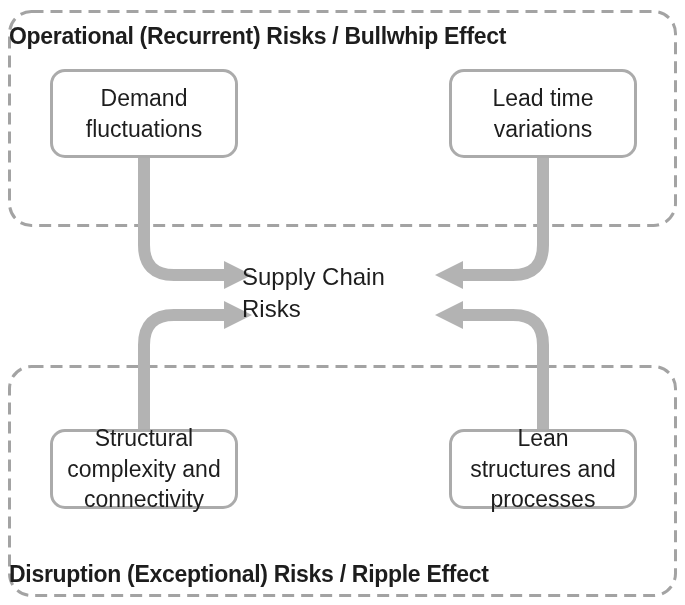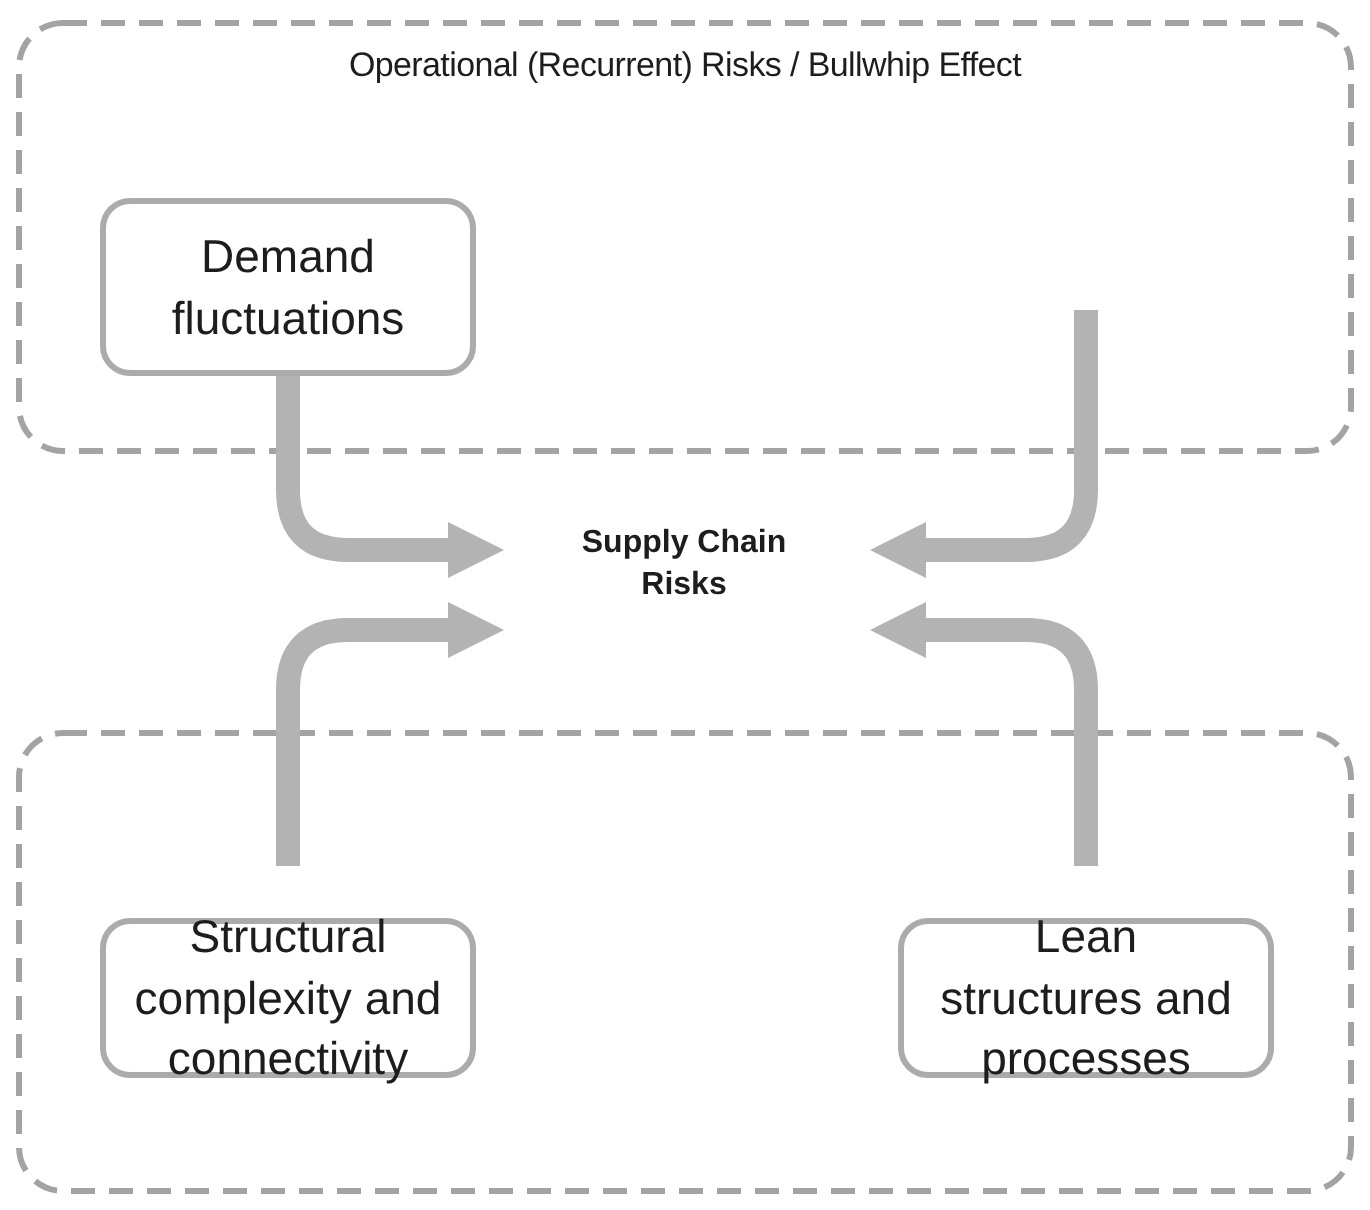--- a/index.html
+++ b/index.html
@@ -38,57 +38,55 @@
     stroke-width: 12;
   }
   .arrow-head {
     fill: var(--arrow);
     stroke: none;
   }
   .group-title {
     position: absolute;
     left: 9px;
     width: 667px;
-    text-align: center;
-    font-weight: normal;
-    font-size: 17px;
+    font-weight: bold;
+    font-size: 23px;
     letter-spacing: -0.3px;
     color: var(--text);
   }
   .title-top { top: 23px; }
   .title-bottom { top: 561px; }
   .node {
     position: absolute;
     width: 188px;
     background: var(--background);
     border: 3px solid var(--box-border);
     border-radius: 15px;
     display: flex;
     align-items: center;
     justify-content: center;
     text-align: center;
     white-space: pre-line;
     font-size: 23px;
     line-height: 1.33;
     color: var(--text);
-    margin-top: 30px;
   }
   .node-demand     { left: 50px;  top: 69px;  height: 89px; }
   .node-leadtime   { left: 449px; top: 69px;  height: 89px; }
   .node-structural { left: 50px;  top: 429px; height: 80px; }
   .node-lean       { left: 449px; top: 429px; height: 80px; }
   .center-label {
     position: absolute;
     left: 242px;
     top: 261px;
     width: 200px;
-    text-align: center;
+    text-align: left;
     white-space: pre-line;
-    font-weight: bold;
-    font-size: 16px;
+    font-weight: normal;
+    font-size: 24px;
     line-height: 1.32;
     color: var(--text);
   }
 </style>
 </head>
 <body>
 
 <div class="canvas">
 
   <svg class="overlay" viewBox="0 0 685 605" xmlns="http://www.w3.org/2000/svg">
@@ -115,26 +113,29 @@
       <path class="arrow-line" d="M543 433 L543 345 Q543 315 513 315 L461 315"></path>
       <polygon class="arrow-head" points="463,301 435,315 463,329"></polygon>
     </g>
   </svg>
 
   <div class="group-title title-top">Operational (Recurrent) Risks / Bullwhip Effect</div>
 
   <div class="node node-demand">Demand
 fluctuations</div>
 
+  <div class="node node-leadtime">Lead time
+variations</div>
 
   <div class="center-label">Supply Chain
 Risks</div>
 
   <div class="node node-structural">Structural
 complexity and
 connectivity</div>
 
   <div class="node node-lean">Lean
 structures and
 processes</div>
 
+  <div class="group-title title-bottom">Disruption (Exceptional) Risks / Ripple Effect</div>
 
 </div>
 
 </body></html>

